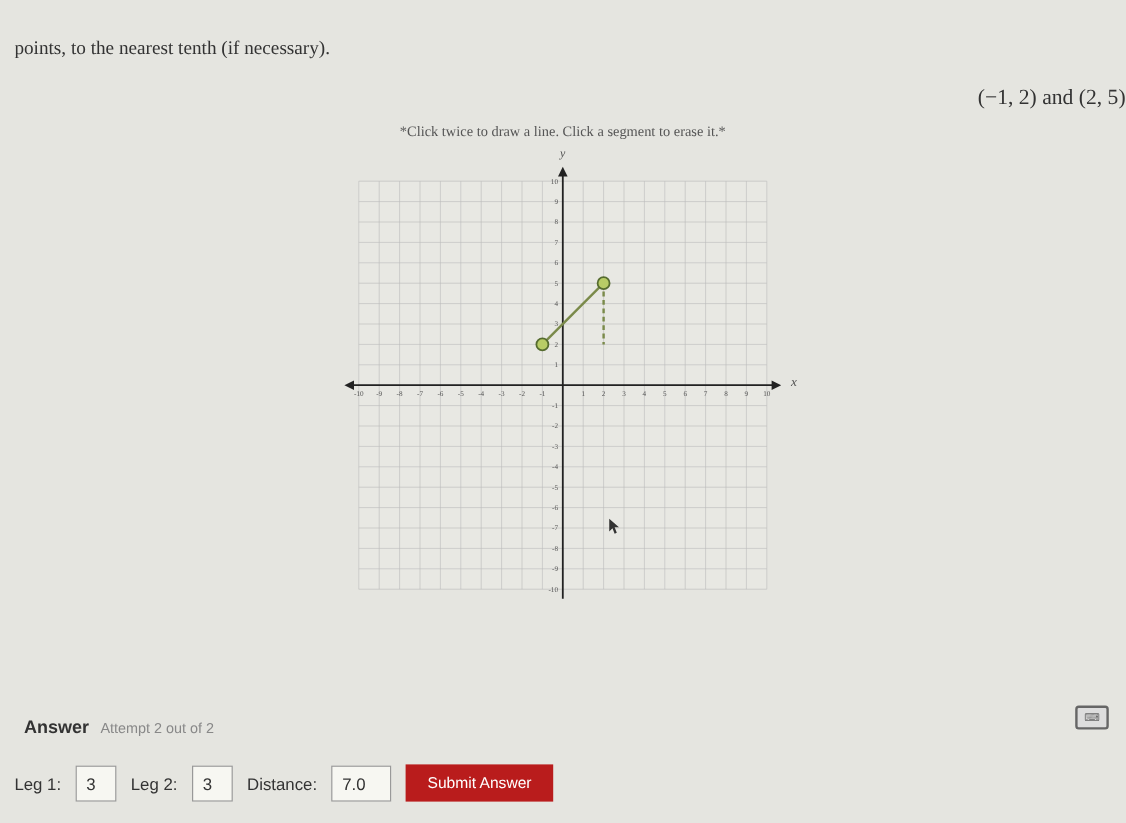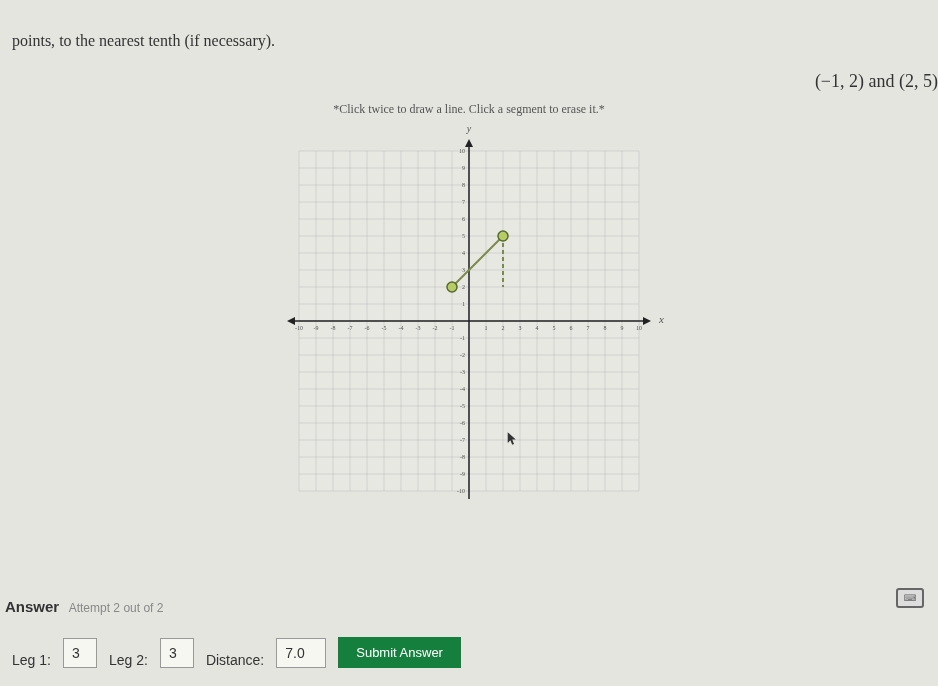--- a/index.html
+++ b/index.html
@@ -49,50 +49,50 @@
       position: absolute;
       right: calc(50% - 195px);
       top: 50%;
       transform: translateY(-8px);
       font-size: 11px;
       font-style: italic;
       color: #555;
     }
     .answer-row {
       position: absolute;
-      left: 5px;
+      left: 20px;
       bottom: 70px;
       font-size: 14px;
     }
     .answer-row .label { font-weight: bold; font-family: Arial, sans-serif; font-size: 15px; }
     .answer-row .attempt { color: #888; font-size: 12px; font-family: Arial, sans-serif; margin-left: 6px; }
     .input-row {
       position: absolute;
       left: 12px;
       bottom: 18px;
       display: flex;
-      align-items: flex-end;
+      align-items: center;
       gap: 12px;
       font-family: Arial, sans-serif;
       font-size: 14px;
     }
     .input-row .field-label { color: #333; }
     .input-box {
       display: inline-block;
       min-width: 34px;
       padding: 6px 8px;
       background: #f7f7f2;
       border: 1px solid #999;
       font-size: 14px;
       text-align: left;
       color: #333;
     }
     .input-box.wide { min-width: 50px; }
     .submit-btn {
-      background: #15803d;
+      background: #b91c1c;
       color: #fff;
       border: none;
       padding: 8px 18px;
       font-size: 13px;
       cursor: pointer;
       font-family: Arial, sans-serif;
     }
     .kbd-icon {
       position: absolute;
       right: 14px;

